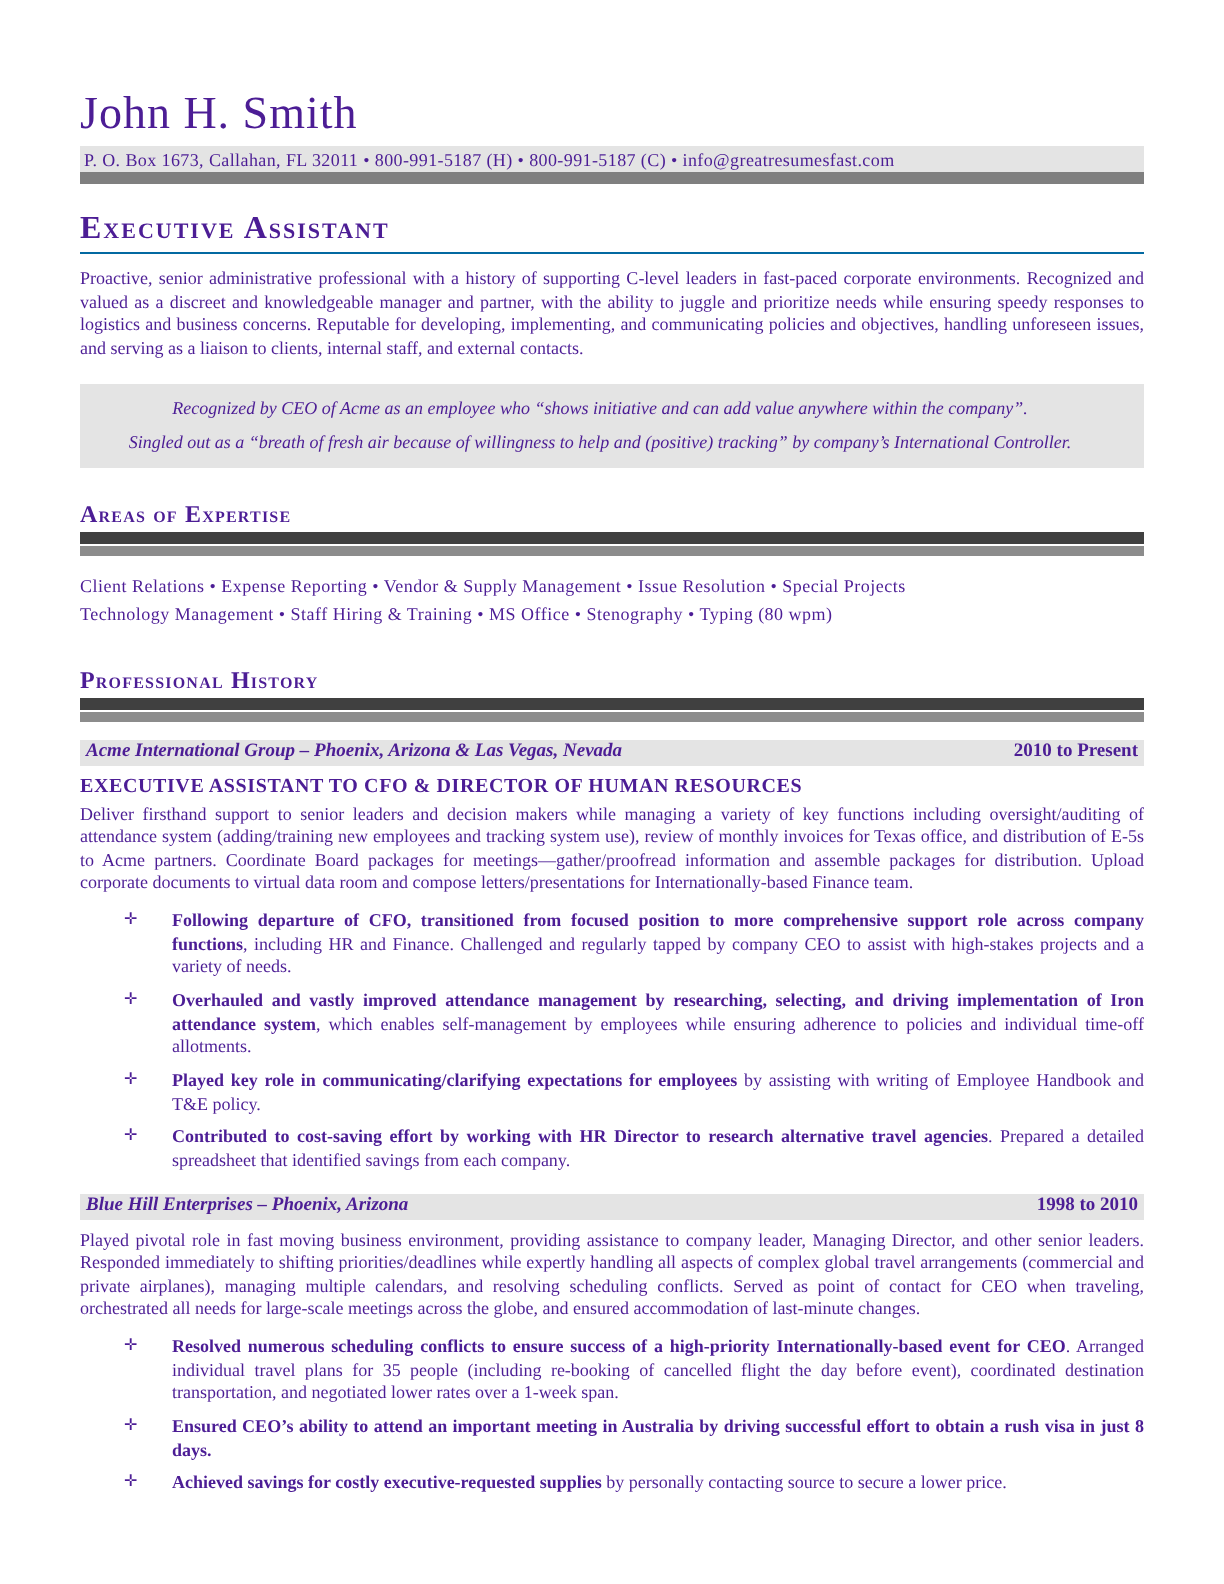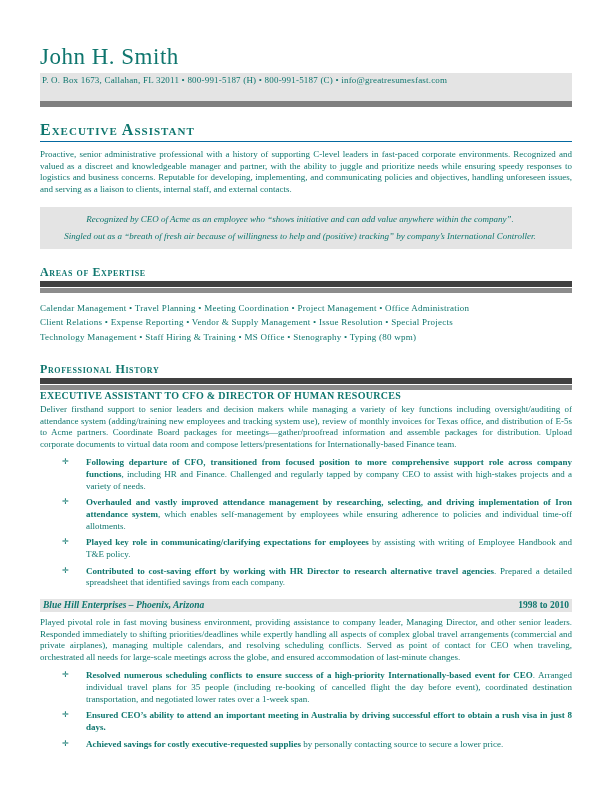--- a/index.html
+++ b/index.html
@@ -4,37 +4,37 @@
 <style>
   html, body { margin: 0; padding: 0; background: #ffffff; }
   .page {
     position: relative;
     width: 612px;
     height: 792px;
     margin: 0 auto;
     box-sizing: border-box;
     padding: 44px 40px 0 40px;
     background: #ffffff;
-    color: #0f766e;
+    color: #4c1d95;
     font-family: "Liberation Serif", "DejaVu Serif", serif;
     overflow: hidden;
   }
 
   
   .name {
     font-size: 23px;
     font-weight: normal;
     letter-spacing: 0.5px;
     margin: 0 0 3px 0;
   }
   .contact-bar {
     background: #e4e4e4;
     font-size: 9px;
     letter-spacing: 0.2px;
-    padding: 2px 3px 16px 2px;
+    padding: 2px 3px 1px 2px;
   }
   .dark-rule {
     height: 6px;
     background: #7f7f7f;
     margin: 0 0 14px 0;
   }
 
   
   .profile-heading {
     font-size: 16px;
@@ -155,31 +155,34 @@
 
   <div class="quote-box">
     <p>Recognized by CEO of Acme as an employee who “shows initiative and can add value anywhere within the company”.</p>
     <p>Singled out as a “breath of fresh air because of willingness to help and (positive) tracking” by company’s International Controller.</p>
   </div>
 
   <div>
     <div class="sub-heading">Areas of Expertise</div>
     <div class="gray-rule"></div>
     <div class="expertise-list">
-      <div>Calendar Management • Travel Planning • Meeting Coordination • Project Management • Office Administration</div>
       <div>Client Relations • Expense Reporting • Vendor &amp; Supply Management • Issue Resolution • Special Projects</div>
       <div>Technology Management • Staff Hiring &amp; Training • MS Office • Stenography • Typing (80 wpm)</div>
     </div>
   </div>
 
   <div>
     <div class="sub-heading">Professional History</div>
     <div class="gray-rule"></div>
 
     <div>
+      <div class="company-row">
+        <span class="company-name">Acme International Group – Phoenix, Arizona &amp; Las Vegas, Nevada</span>
+        <span class="company-dates">2010 to Present</span>
+      </div>
       <div class="job-title">EXECUTIVE ASSISTANT TO CFO &amp; DIRECTOR OF HUMAN RESOURCES</div>
       <p class="job-desc">Deliver firsthand support to senior leaders and decision makers while managing a variety of key functions including oversight/auditing of attendance system (adding/training new employees and tracking system use), review of monthly invoices for Texas office, and distribution of E-5s to Acme partners. Coordinate Board packages for meetings—gather/proofread information and assemble packages for distribution. Upload corporate documents to virtual data room and compose letters/presentations for Internationally-based Finance team.</p>
       <ul class="achievements">
         <li>
           <span class="bullet-marker">✛</span>
           <span class="lead-bold">Following departure of CFO, transitioned from focused position to more comprehensive support role across company functions</span><span>, including HR and Finance. Challenged and regularly tapped by company CEO to assist with high-stakes projects and a variety of needs.</span>
         </li>
         <li>
           <span class="bullet-marker">✛</span>
           <span class="lead-bold">Overhauled and vastly improved attendance management by researching, selecting, and driving implementation of Iron attendance system</span><span>, which enables self-management by employees while ensuring adherence to policies and individual time-off allotments.</span>

